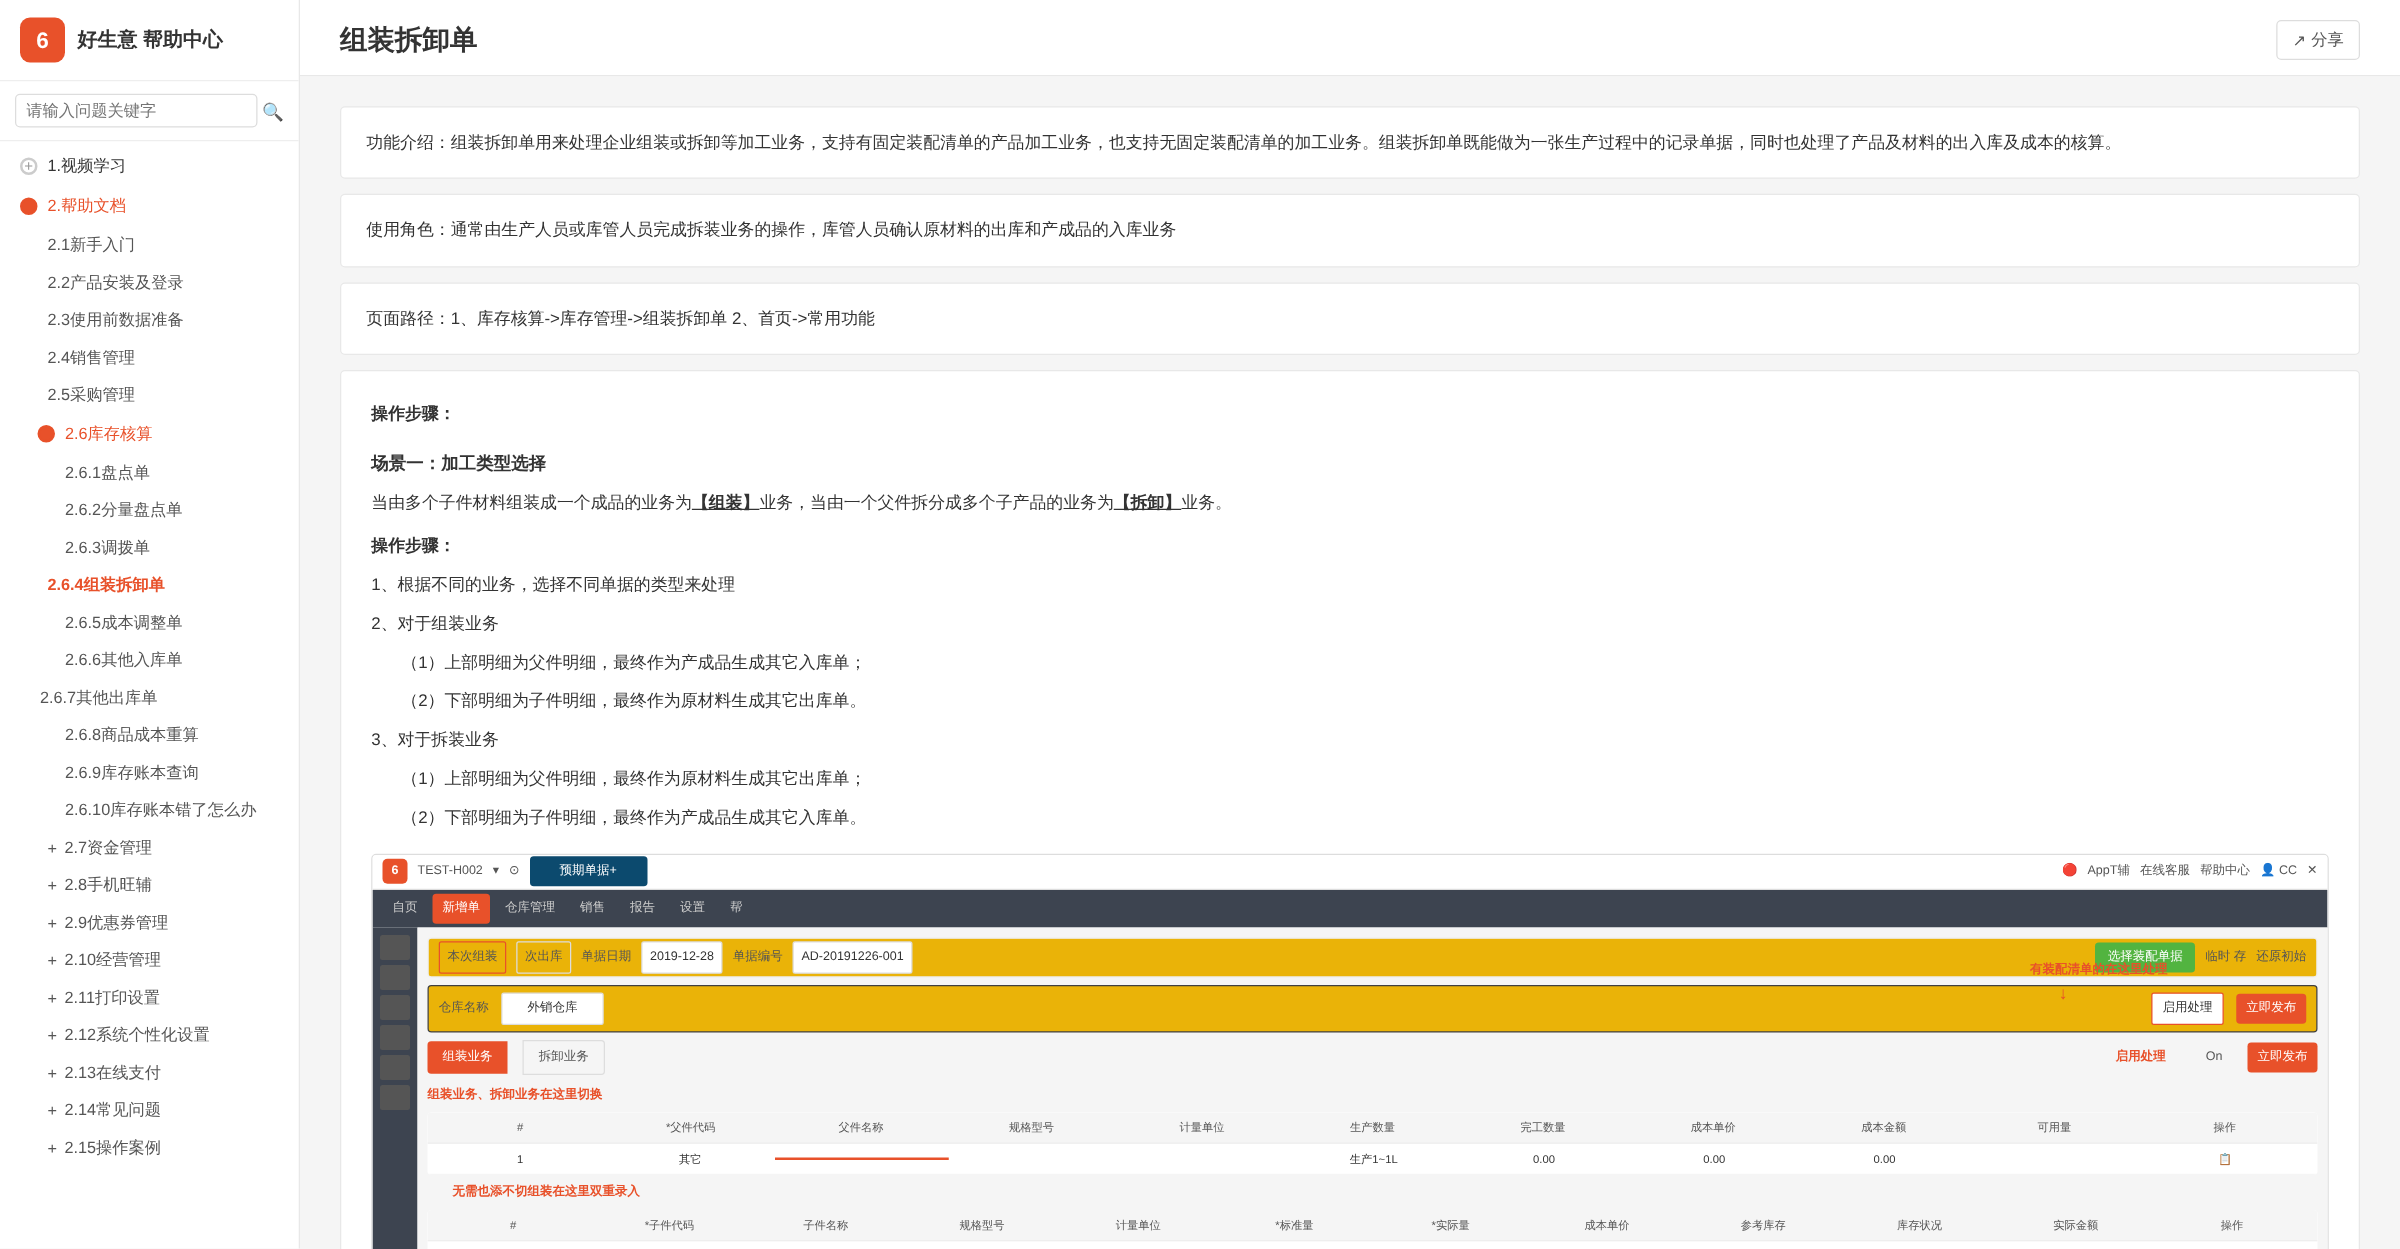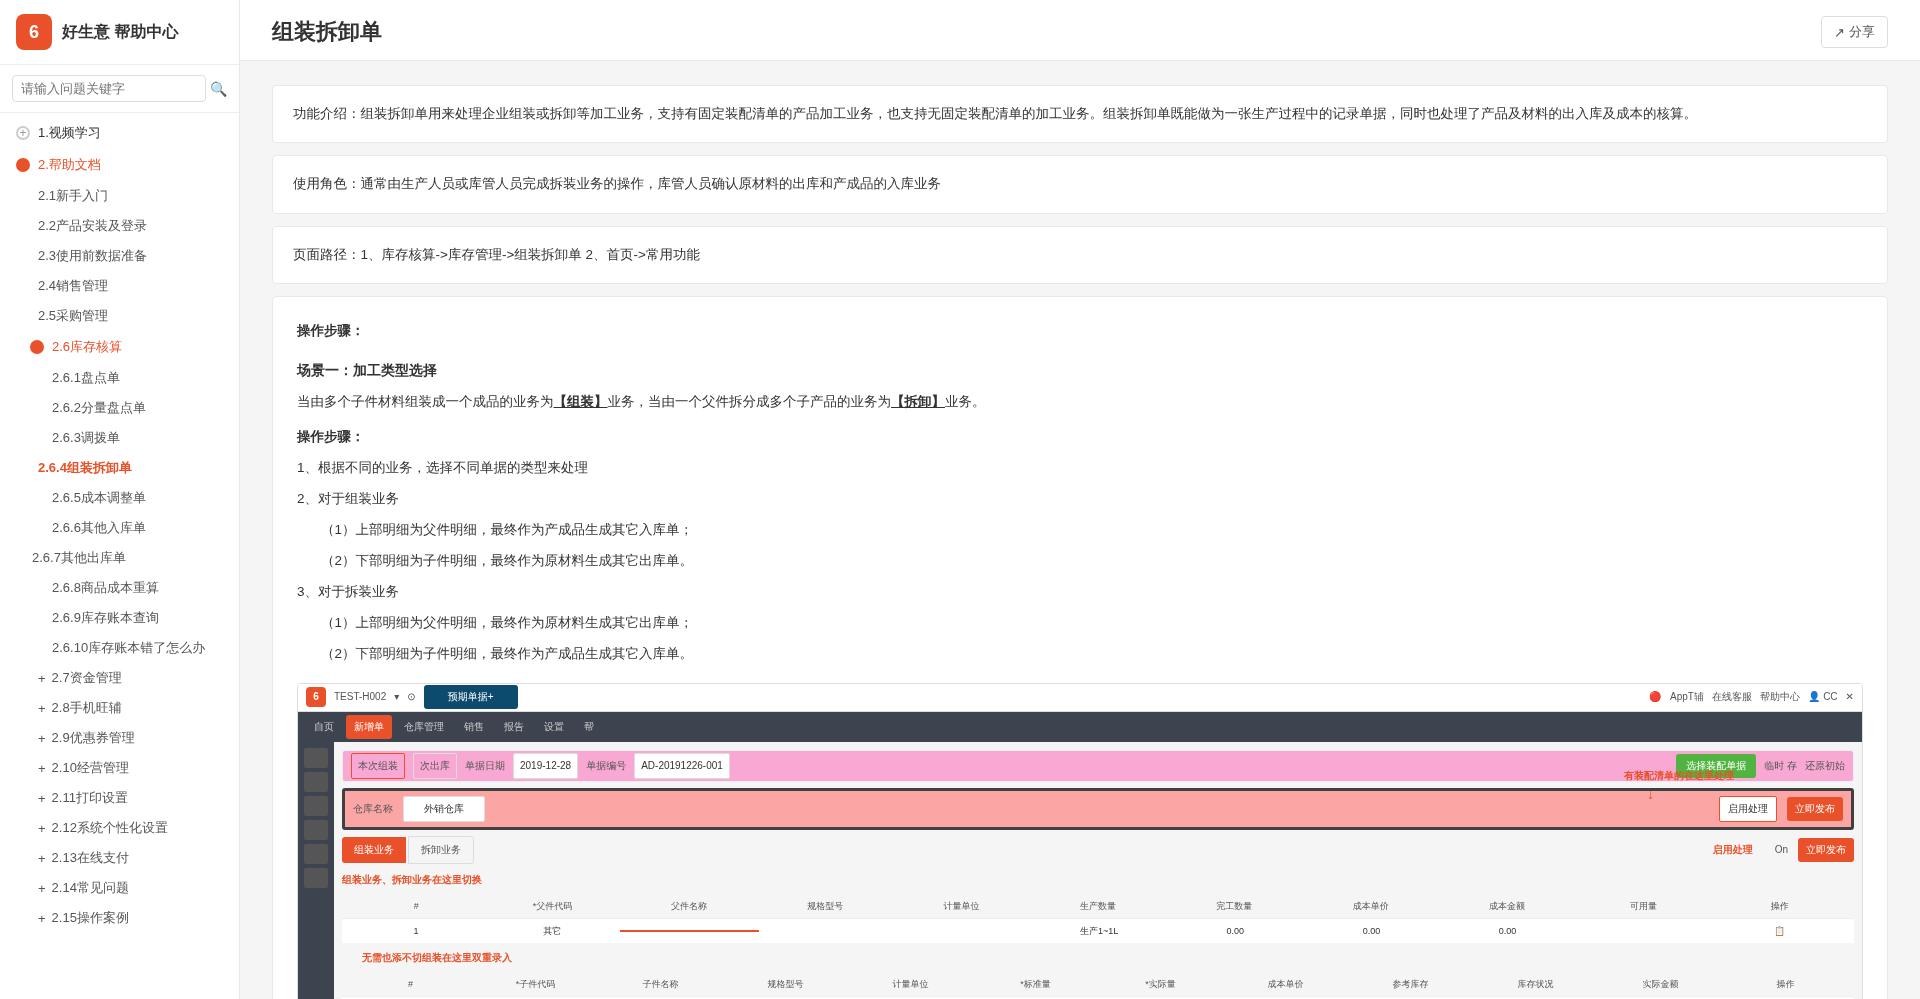--- a/index.html
+++ b/index.html
@@ -285,21 +285,21 @@
     }
 
     .mock-content {
       flex: 1;
       background: #f5f5f5;
       padding: 8px;
       overflow: hidden;
     }
 
     .mock-toolbar {
-      background: #f9a8d4;
+      background: #eab308;
       height: 32px;
       border-radius: 3px;
       display: flex;
       align-items: center;
       padding: 0 8px;
       gap: 8px;
       margin-bottom: 6px;
       border: 1px solid #eee;
       justify-content: space-between;
     }
@@ -572,34 +572,34 @@
                 <span style="font-size:10px; border:1px solid #ddd; padding:2px 6px; background:#fff; border-radius:2px;">2019-12-28</span>
                 <span style="font-size:10px; color:#555;">单据编号</span>
                 <span style="font-size:10px; border:1px solid #ddd; padding:2px 6px; background:#fff; border-radius:2px;">AD-20191226-001</span>
                 <div style="flex:1;"></div>
                 <div style="background:#52b440; color:#fff; border-radius:3px; padding:2px 10px; font-size:10px;">选择装配单据</div>
                 <span style="font-size:10px; color:#555;">临时 存</span>
                 <span style="font-size:10px; color:#555;">还原初始</span>
               </div>
 
               <div style="position:relative; margin-bottom:6px;">
-                <div style="background:#fca5a5; padding:5px 8px; font-size:10px; border:3px solid #404040; border-radius:3px; display:flex; align-items:center; gap:10px;">
+                <div style="background:#eab308; padding:5px 8px; font-size:10px; border:1px solid #404040; border-radius:3px; display:flex; align-items:center; gap:10px;">
                   <span style="color:#555;">仓库名称</span>
                   <span style="border:1px solid #ddd; padding:2px 20px; background:#fff; border-radius:2px;">外销仓库</span>
                   <div style="flex:1;"></div>
                   <div style="border:1px solid #e8512a; padding:2px 8px; font-size:10px; border-radius:2px; background:#fff;">启用处理</div>
                   <div style="background:#e8512a; color:#fff; border-radius:3px; padding:2px 8px; font-size:10px;">立即发布</div>
                 </div>
 
                 <div style="position:absolute; top:-22px; right:120px; color:#e8512a; font-size:10px; font-weight:bold; white-space:nowrap;">有装配清单的在这里处理</div>
 
                 <div style="position:absolute; top:-8px; right:200px; color:#e8512a; font-size:14px;">↓</div>
               </div>
 
-              <div style="position:relative; margin-bottom:6px; display:flex; align-items:center; gap:2px;">
+              <div style="position:relative; margin-bottom:6px; display:flex; align-items:center; gap:12px;">
                 <div style="background:#e8512a; color:#fff; padding:3px 12px; font-size:10px; border-radius:3px 0 0 3px;">组装业务</div>
                 <div style="border:1px solid #ddd; color:#555; padding:3px 12px; font-size:10px; border-radius:0 3px 3px 0;">拆卸业务</div>
                 <div style="flex:1;"></div>
 
                 <div style="color:#e8512a; font-size:10px; font-weight:bold; margin-right:20px;">启用处理</div>
                 <span style="font-size:10px; color:#555;">On</span>
                 <div style="background:#e8512a; color:#fff; border-radius:3px; padding:2px 8px; font-size:10px; margin-left:8px;">立即发布</div>
               </div>
 
               <div style="color:#e8512a; font-size:10px; font-weight:bold; margin-bottom:4px;">组装业务、拆卸业务在这里切换</div>

